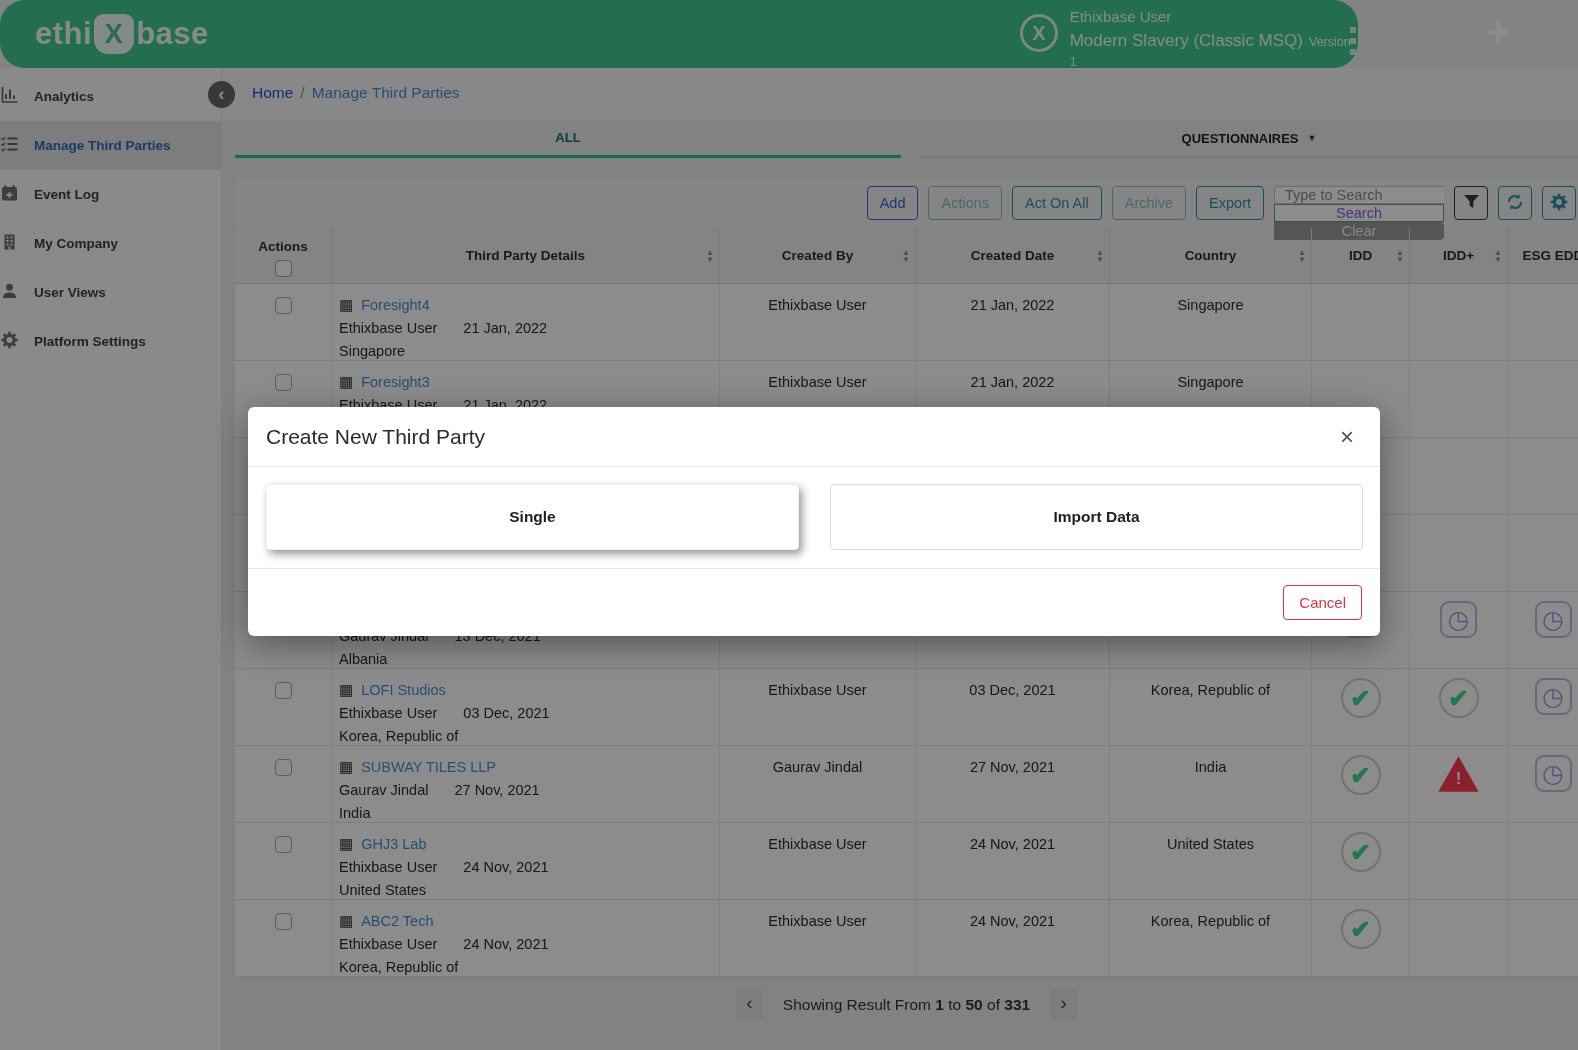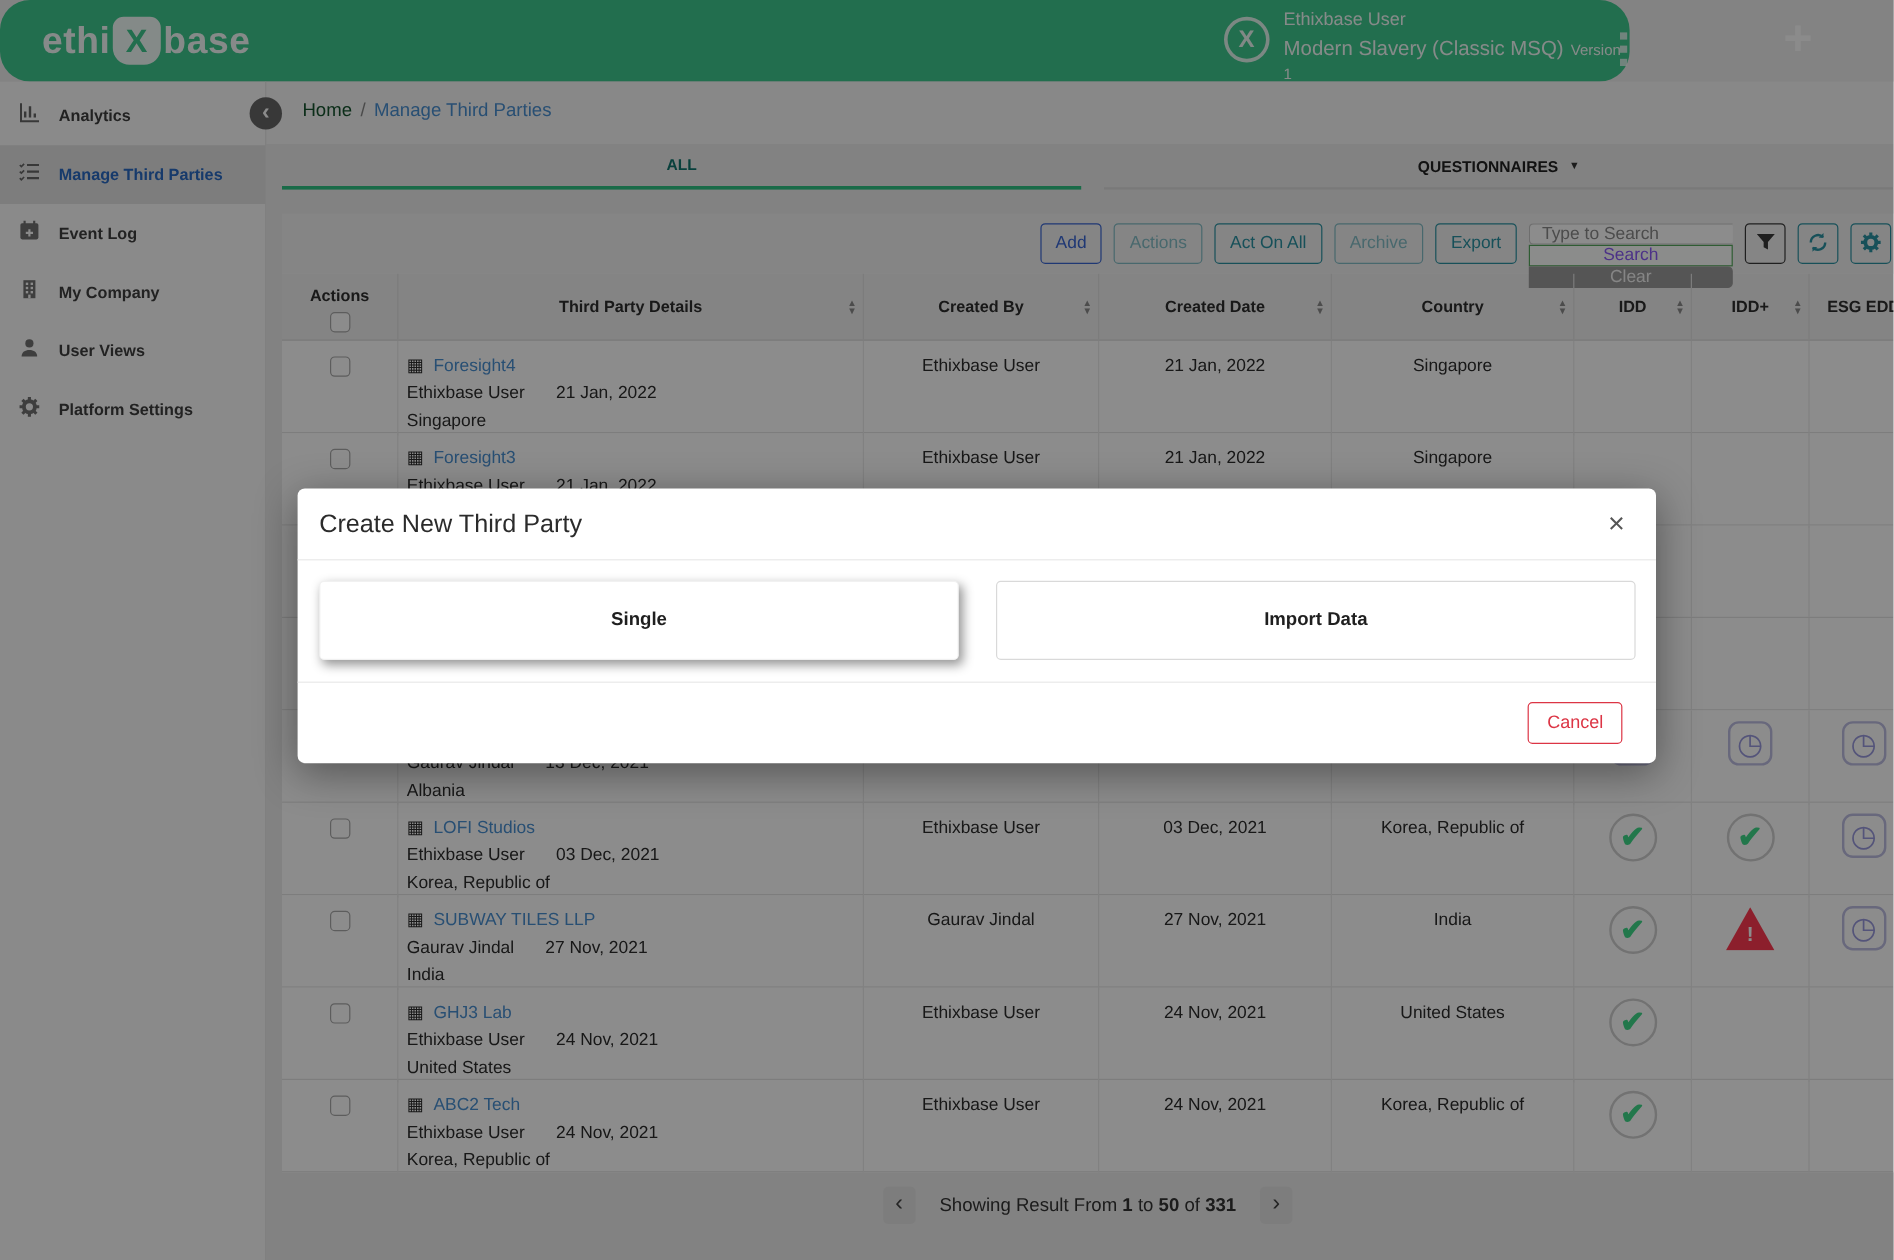--- a/index.html
+++ b/index.html
@@ -15,31 +15,31 @@
   .userlines { color:rgba(255,255,255,.95); }
   .uname { font-size:15px; margin-bottom:6px; }
   .uprog { font-size:17px; }
   .uver { font-size:12.5px; margin-left:6px; }
   .plusbtn { position:absolute; left:1486px; top:10px; font-size:42px; font-weight:bold; color:rgba(255,255,255,.85); line-height:44px; cursor:pointer; }
   .vdots { position:absolute; right:-6px; top:22px; color:rgba(255,255,255,.75); font-size:26px; font-weight:bold; letter-spacing:0; line-height:11px; width:14px; overflow:hidden; }
   .vdots div { width:6px; height:6px; background:rgba(255,255,255,.75); margin:5px 0; }
 
   
   .sidebar { position:absolute; left:0; top:68px; width:222px; bottom:0; background:#fbfbfb; border-right:1px solid #e4e4e4; padding-top:4px; z-index:1; }
-  .side-item { height:49px; display:flex; align-items:center; gap:15px; padding-left:15px; cursor:pointer; }
+  .side-item { height:49px; display:flex; align-items:center; gap:15px; padding-left:0; cursor:pointer; }
   .side-item .lbl { font-size:13.5px; color:#3f3f3f; font-weight:bold; }
   .side-item.active { background:#e4e4e4; }
   .side-item.active .lbl { color:#2a6bc4; }
   .side-item svg { flex:0 0 auto; }
 
   
   .crumbbar { position:absolute; left:222px; top:68px; right:0; height:52px; background:#f7f7f7; z-index:1; }
   .collapse-btn { position:absolute; left:-14px; top:13px; width:27px; height:27px; background:#676767; border-radius:50%; color:#fff; display:flex; align-items:center; justify-content:center; font-size:19px; font-weight:bold; cursor:pointer; padding-bottom:2px; }
   .crumbs { position:absolute; left:30px; top:16px; font-size:15.5px; }
-  .crumb-home { color:#14532d; }
+  .crumb-home { color:#1d4ed8; }
   .crumb-sep { color:#888; margin:0 7px; }
   .crumb-cur { color:#4a90d2; cursor:pointer; }
 
   
   .content { position:absolute; left:222px; top:120px; right:0; bottom:0; background:#ededed; z-index:1; }
   .tabbar { display:flex; height:38px; }
   .tab-all { margin-left:13px; width:666px; display:flex; align-items:center; justify-content:center; font-size:13px; font-weight:bold; color:#0f766e; border-bottom:3px solid #2fc383; cursor:pointer; }
   .tab-gap { width:19px; }
   .tab-q { flex:1; display:flex; align-items:center; justify-content:center; gap:9px; font-size:13px; font-weight:bold; color:#222; border-bottom:2px solid #dcdcdc; cursor:pointer; }
   .tab-q .caret { font-size:9px; color:#333; }
@@ -93,21 +93,21 @@
   
   .backdrop { position:absolute; inset:0; background:rgba(0,0,0,0.45); z-index:40; }
   .modal { position:absolute; left:248px; top:407px; width:1132px; background:#fff; border-radius:6px; box-shadow:0 8px 35px rgba(0,0,0,.4); z-index:50; }
   .m-head { display:flex; justify-content:space-between; align-items:center; padding:18px 26px 17px 18px; border-bottom:1px solid #e9e9e9; }
   .m-title { font-size:21px; color:#2b2b2b; }
   .m-close { font-size:24px; color:#555; cursor:pointer; line-height:20px; background:none; border:none; font-family:"Liberation Sans", sans-serif; }
   .m-body { padding:17px 17px 18px 18px; border-bottom:1px solid #e9e9e9; display:flex; gap:31px; }
   .choice { flex:1; height:66px; display:flex; align-items:center; justify-content:center; font-weight:bold; font-size:15.5px; color:#1f1f1f; background:#fff; border-radius:4px; cursor:pointer; font-family:"Liberation Sans", sans-serif; }
   .choice.single { border:1px solid #f1f1f1; box-shadow:3px 4px 9px rgba(0,0,0,.42); }
   .choice.import { border:1px solid #d9d9d9; }
-  .m-foot { padding:16px 28px; display:flex; justify-content:flex-end; }
+  .m-foot { padding:16px 18px; display:flex; justify-content:flex-end; }
   .btn-cancel { color:#dc3545; border:1px solid #dc3545; background:#fff; border-radius:4px; padding:8px 15px; font-size:15px; cursor:pointer; font-family:"Liberation Sans", sans-serif; }
 </style>
 </head>
 <body>
 
 <div class="topbar">
   <div class="logo">
     <span>ethi</span>
     <span class="xbadge">X</span>
     <span>base</span>

